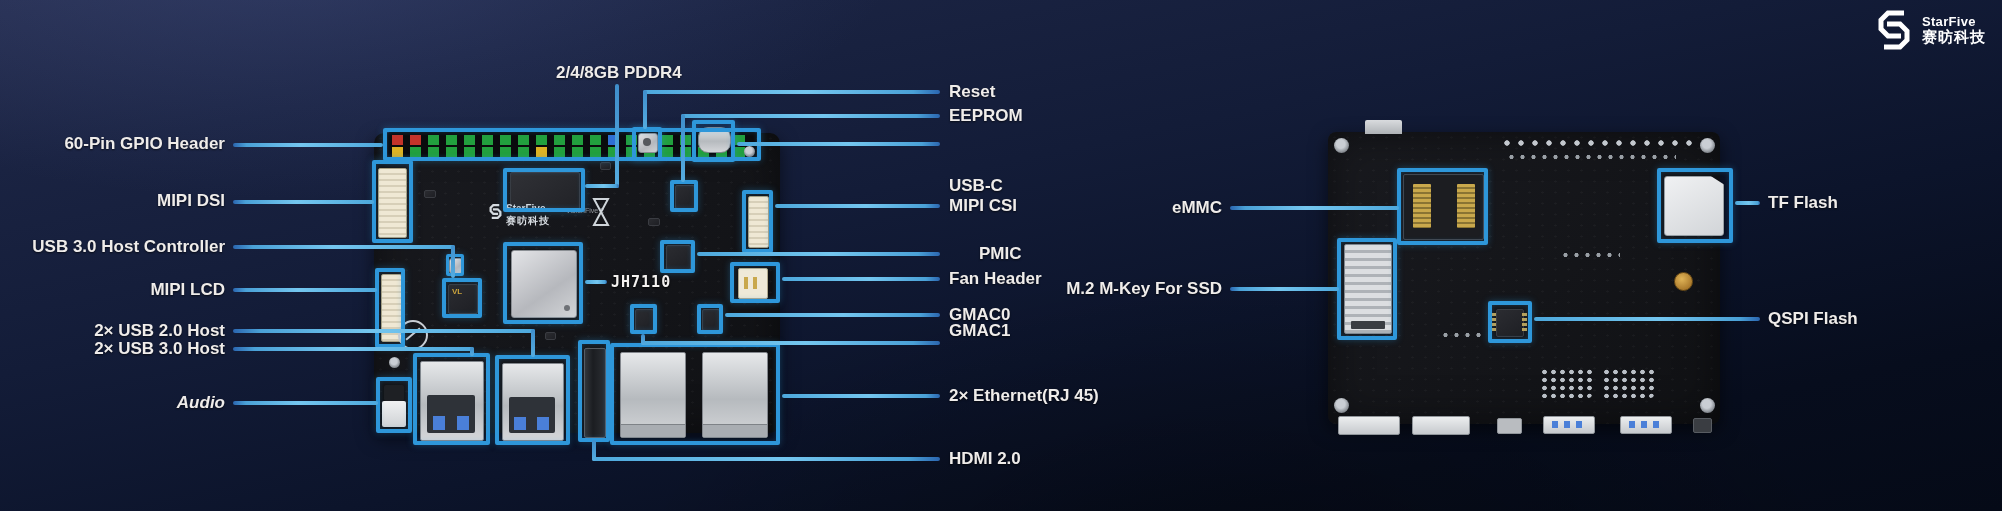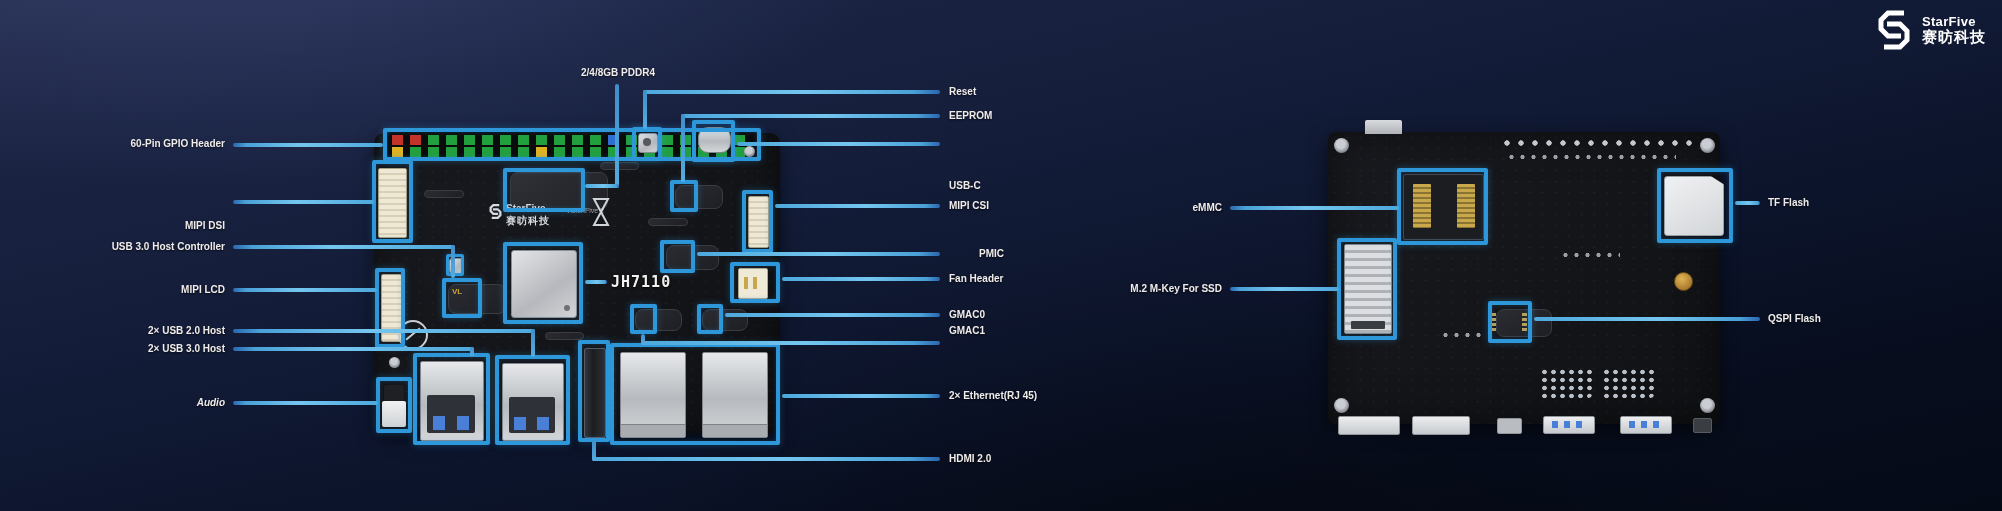--- a/index.html
+++ b/index.html
@@ -10,39 +10,39 @@
     background:radial-gradient(1000px 420px at 14% -12%,rgba(84,100,160,.30),rgba(0,0,0,0) 62%),
                radial-gradient(900px 500px at 62% 120%,rgba(0,0,0,.35),rgba(0,0,0,0) 70%);}
   
   .pcb{position:absolute;background:#16171b;border-radius:10px;z-index:1;
     background-image:radial-gradient(rgba(255,255,255,.035) 1px,rgba(0,0,0,0) 1.4px),
                      linear-gradient(135deg,#191a1f 0%,#141519 55%,#101114 100%);
     background-size:13px 11px,100% 100%;
     box-shadow:0 6px 18px rgba(0,0,0,.55), inset 0 0 40px rgba(0,0,0,.5);}
   .comp{position:absolute;z-index:2;}
   .silk{position:absolute;z-index:3;}
-  .chip-dark{background:linear-gradient(145deg,#2b2c31,#1e1f24);border:1px solid #3a3c42;border-radius:8px;padding-left:28px;}
+  .chip-dark{background:linear-gradient(145deg,#2b2c31,#1e1f24);border:1px solid #3a3c42;border-radius:2px;}
   .chip-silver{background:linear-gradient(145deg,#e3e4e7,#b6b8bd 60%,#d2d4d7);border:1px solid #8d9095;border-radius:3px;}
   .flex{background:repeating-linear-gradient(180deg,#efe8d4 0 4px,#d7cfb8 4px 6px);border:1px solid #aaa183;border-radius:2px;}
   .port{background:linear-gradient(180deg,#e6e8ea,#b6babe 55%,#d4d6d9);border:1px solid #83878d;border-radius:2px;}
   .hole{border-radius:50%;background:radial-gradient(circle at 45% 40%,#caced4 0 35%,#82878d 70%,#565a60 100%);}
   
   .gpio-strip{background:#0a0b0d;border-radius:2px;}
   .pin-row{position:absolute;height:10px;background:repeating-linear-gradient(90deg,#22a03e 0 11px,rgba(0,0,0,0) 11px 18px);}
   .pin{position:absolute;width:11px;height:10px;z-index:3;}
   
   .hbox{position:absolute;border:4px solid #2e97da;border-radius:2px;z-index:5;
     box-shadow:0 0 7px rgba(46,151,218,.35), inset 0 0 5px rgba(46,151,218,.25);box-sizing:border-box;}
   .hline,.vline{position:absolute;z-index:6;border-radius:2px;}
   .hline{height:4px;}
   .vline{width:4px;background:linear-gradient(180deg,#3f8ecb,#55ace0);}
   .cap-left{background:linear-gradient(90deg,#2b66b0 0%,#4aa1d7 9%,#74c6ef 45%,#4da8dc 100%);}
   .cap-right{background:linear-gradient(90deg,#4da8dc 0%,#74c6ef 55%,#4aa1d7 91%,#2b66b0 100%);}
   
-  .lbl{position:absolute;z-index:7;font-weight:bold;font-size:10px;line-height:17px;color:#efecea;
+  .lbl{position:absolute;z-index:7;font-weight:bold;font-size:17px;line-height:17px;color:#efecea;
     white-space:nowrap;text-shadow:0 1px 2px rgba(0,0,0,.65);}
   .lbl.r{text-align:right;}
   .soc-lbl{position:absolute;z-index:7;font-family:"DejaVu Sans Mono",monospace;font-weight:bold;
     font-size:15px;color:#f4f2f0;text-shadow:0 1px 2px #000;letter-spacing:1px;}
   
   .brand{position:absolute;right:16px;top:8px;display:flex;align-items:center;gap:8px;z-index:8;}
   .brand-txt{display:flex;flex-direction:column;line-height:1.05;color:#fff;}
   .brand-en{font-size:13px;font-weight:bold;letter-spacing:.3px;}
   .brand-cn{font-size:15px;font-weight:bold;letter-spacing:1px;}
   
@@ -226,21 +226,21 @@
   <div class="vline" style="left:592px;top:440px;height:21px;"></div>
 
   <div class="hline cap-right" style="left:585px;top:280px;width:22px;"></div>
 
   <div class="hline cap-left" style="left:1230px;top:206px;width:169px;"></div>
   <div class="hline cap-left" style="left:1230px;top:287px;width:109px;"></div>
   <div class="hline cap-right" style="left:1735px;top:201px;width:25px;"></div>
   <div class="hline cap-right" style="left:1534px;top:317px;width:226px;"></div>
 
   <div class="lbl r" style="left:20px;top:135px;width:205px;">60-Pin GPIO Header</div>
-  <div class="lbl r" style="left:20px;top:192px;width:205px;margin-top:25px;">MIPI DSI</div>
+  <div class="lbl r" style="left:20px;top:192px;width:205px;">MIPI DSI</div>
   <div class="lbl r" style="left:20px;top:238px;width:205px;">USB 3.0 Host Controller</div>
   <div class="lbl r" style="left:20px;top:281px;width:205px;">MIPI LCD</div>
   <div class="lbl r" style="left:20px;top:322px;width:205px;">2× USB 2.0 Host</div>
   <div class="lbl r" style="left:20px;top:340px;width:205px;">2× USB 3.0 Host</div>
   <div class="lbl r" style="left:20px;top:394px;width:205px;font-style:italic;">Audio</div>
 
   <div class="lbl" style="left:556px;top:64px;width:124px;text-align:center;">2/4/8GB PDDR4</div>
 
   <div class="lbl" style="left:949px;top:83px;">Reset</div>
   <div class="lbl" style="left:949px;top:107px;">EEPROM</div>

